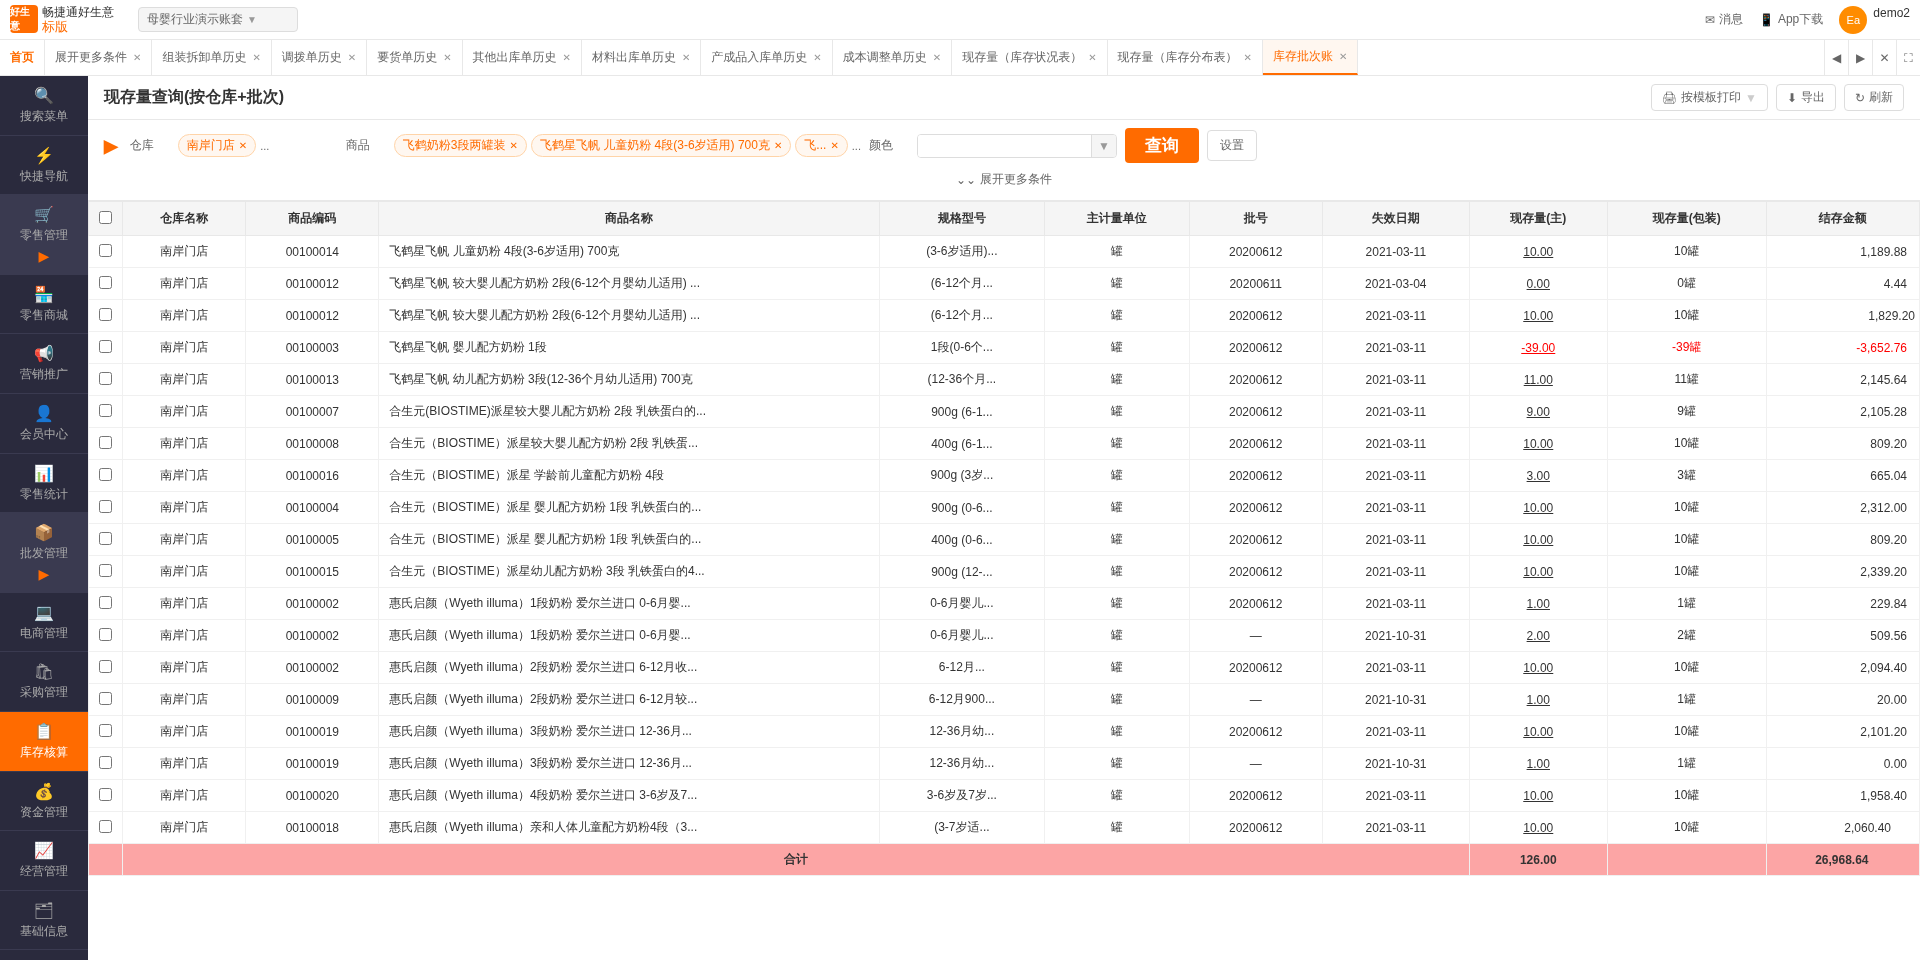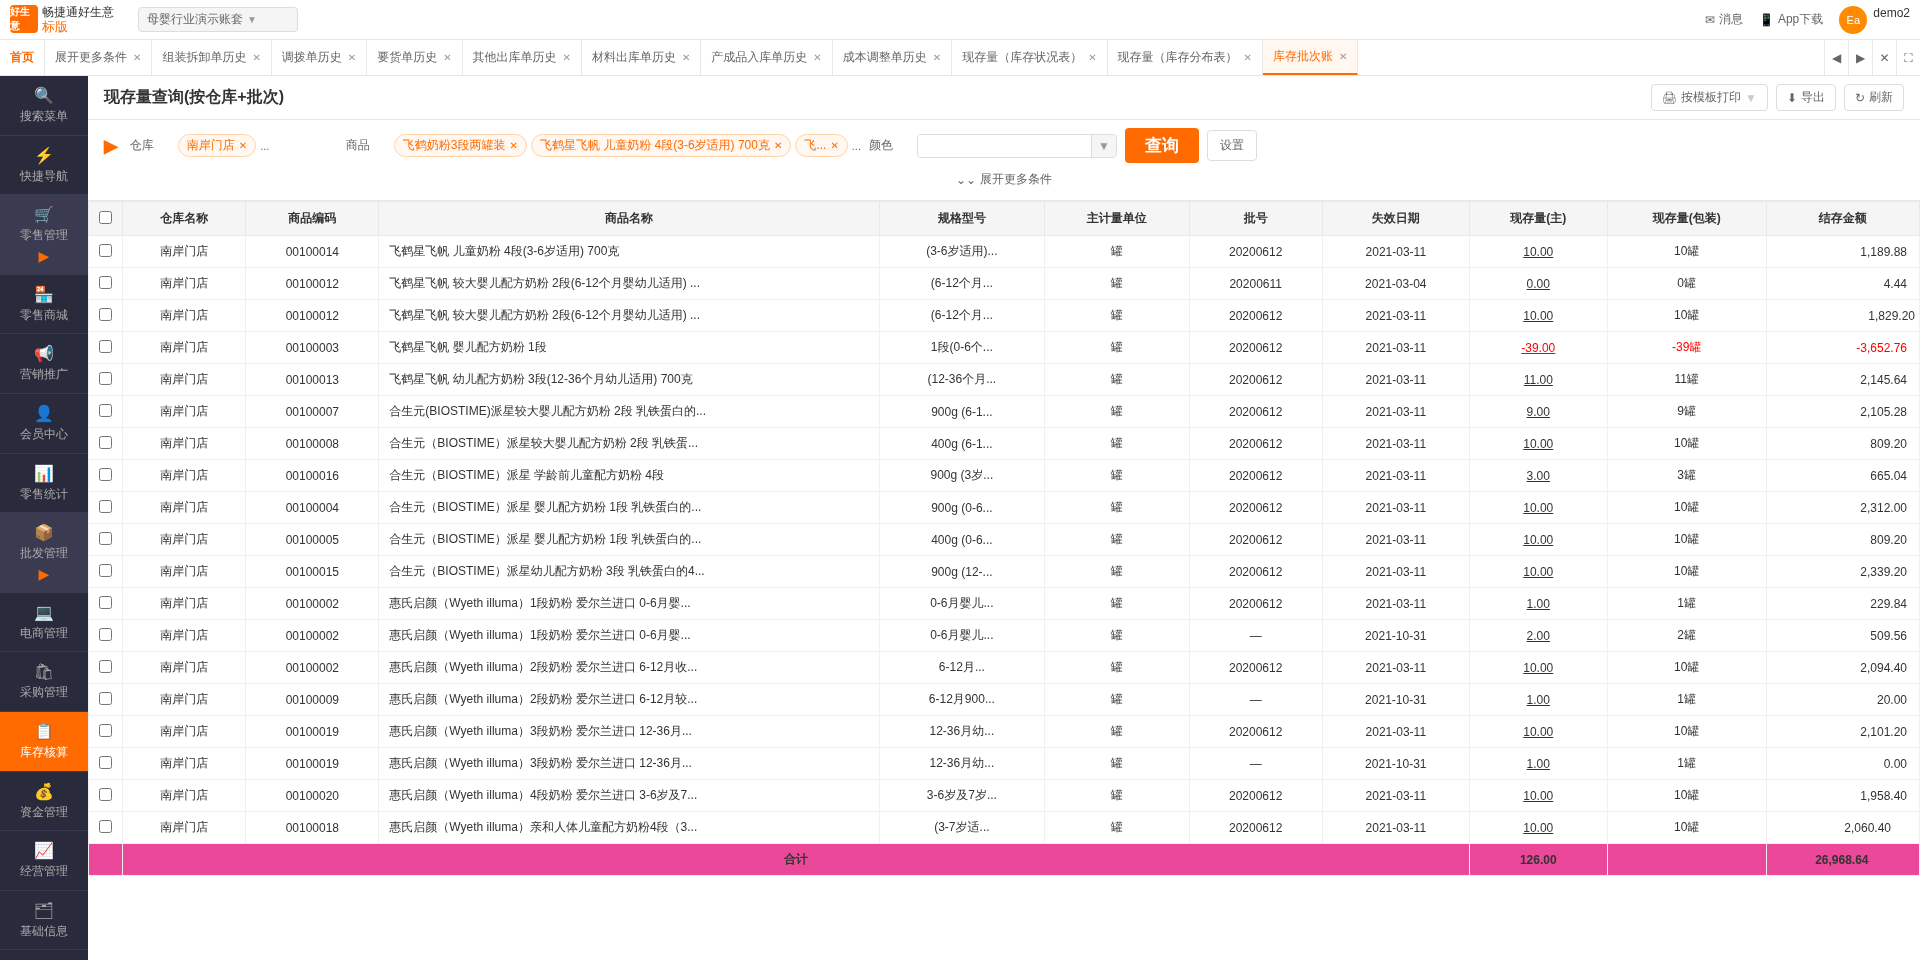--- a/index.html
+++ b/index.html
@@ -65,21 +65,21 @@
     .filter-dropdown-btn { padding: 4px 6px; color: #999; cursor: pointer; border-left: 1px solid #ddd; background: #f5f5f5; }
     .query-btn { background: #ff6b00; color: #fff; border: none; border-radius: 4px; padding: 6px 20px; cursor: pointer; font-size: 17px; font-weight: bold; }
     .settings-btn { background: #fff; color: #666; border: 1px solid #ddd; border-radius: 4px; padding: 6px 12px; cursor: pointer; font-size: 12px; }
 
     
     .table-container { flex: 1; overflow: auto; background: #fff; margin: 0; }
     table { width: 100%; border-collapse: collapse; min-width: 1400px; }
     thead tr { background: #f5f5f5; }
     thead th { padding: 8px 10px; text-align: center; border: 1px solid #e8e8e8; color: #333; font-weight: bold; white-space: nowrap; font-size: 12px; }
     tbody tr { border-bottom: 1px solid #f0f0f0; }
-    tbody tr.summary-row { background: #ec4899; font-weight: bold; border-radius: 16px; }
+    tbody tr.summary-row { background: #fca5a5; font-weight: bold; border-radius: 16px; }
     tbody td { padding: 7px 10px; text-align: center; border: 1px solid #f0f0f0; color: #333; font-size: 12px; white-space: nowrap; }
     tbody td.text-left { text-align: left; }
     tbody td.negative { color: #f00; }
     .underline-link { text-decoration: underline; color: #333; cursor: pointer; }
     .underline-link.negative { color: #f00; }
     .checkbox-cell { width: 30px; }
 
     
     ::-webkit-scrollbar { width: 6px; height: 6px; }
     ::-webkit-scrollbar-thumb { background: #ccc; border-radius: 3px; }

